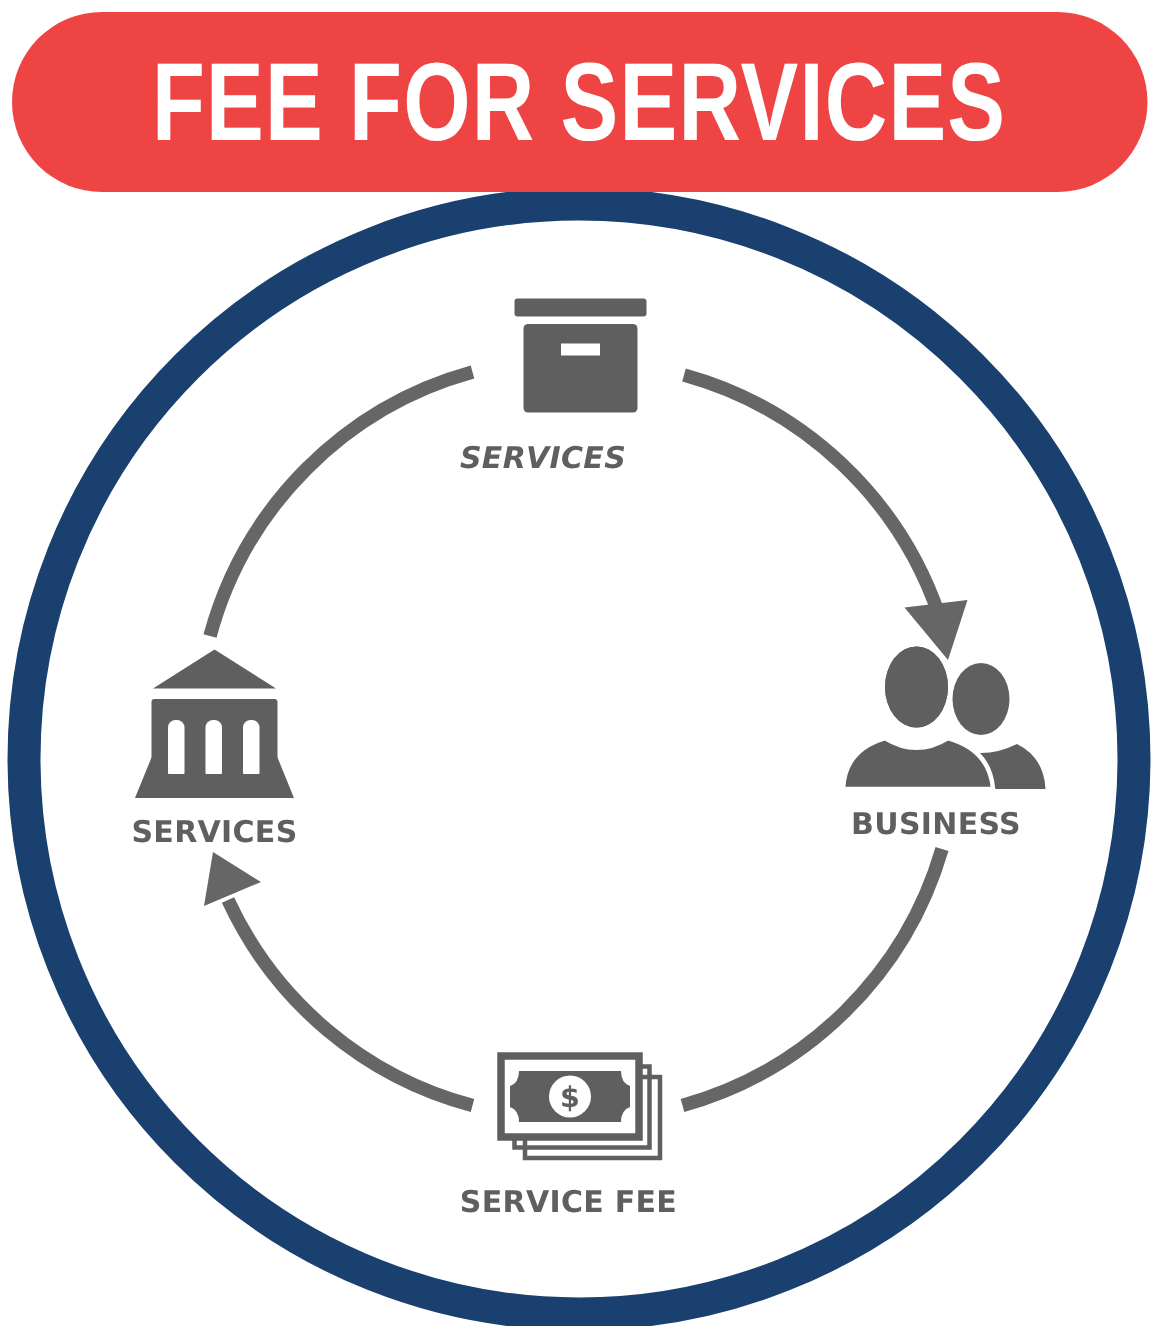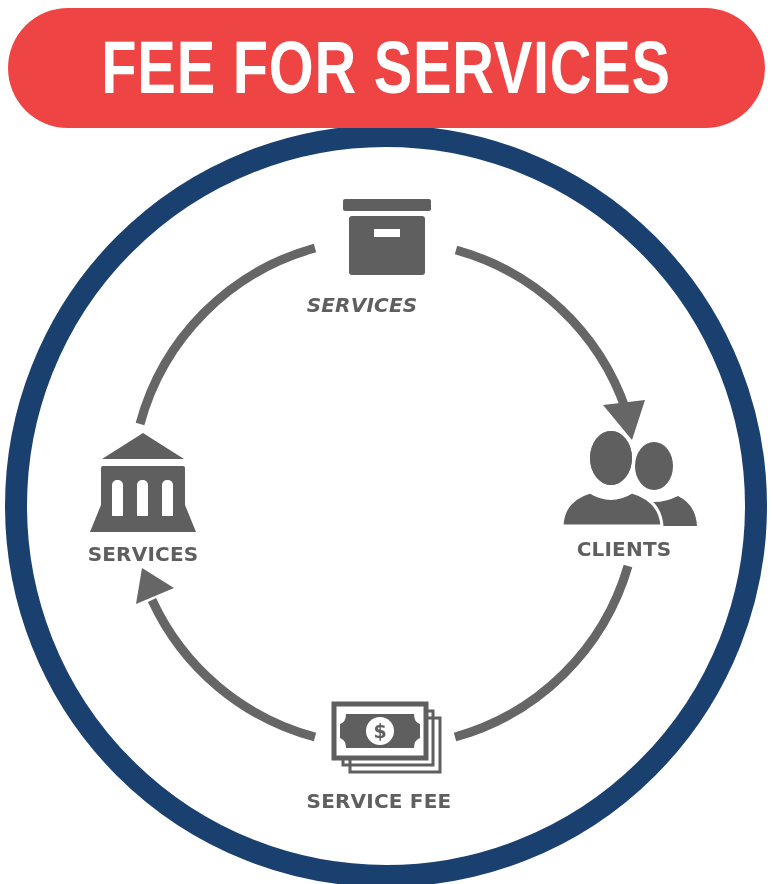--- a/index.html
+++ b/index.html
@@ -77,17 +77,17 @@
       <circle cx="380" cy="731" r="14" fill="#ffffff"></circle>
       <text x="380" y="738" text-anchor="middle" font-family="DejaVu Sans, sans-serif" font-size="19" font-weight="bold" fill="#5f5f5f">$</text>
     </g>
   </svg>
 
   <div class="banner">
     <span class="banner-title">FEE FOR SERVICES</span>
   </div>
 
   <div class="node-label" style="left:362px; top:293px;font-style:italic;">SERVICES</div>
-  <div class="node-label" style="left:624px; top:537px;">CLIENTS</div>
+  <div class="node-label" style="left:624px; top:537px;">BUSINESS</div>
   <div class="node-label" style="left:379px; top:789px;text-align:center;">SERVICE FEE</div>
   <div class="node-label" style="left:143px; top:542px;">SERVICES</div>
 
 </div>
 
 </body></html>

